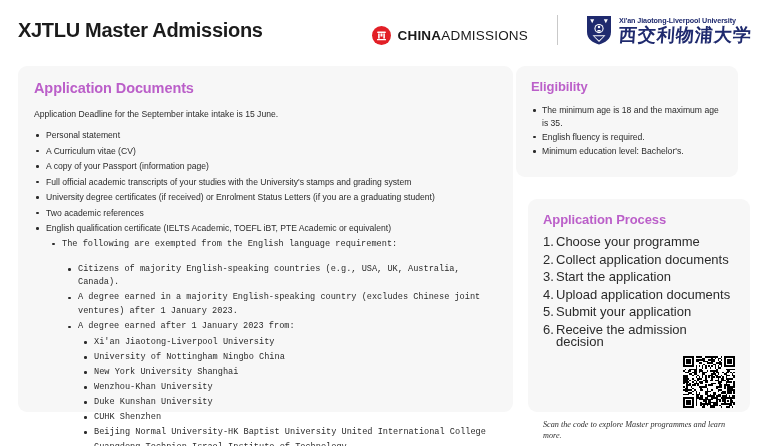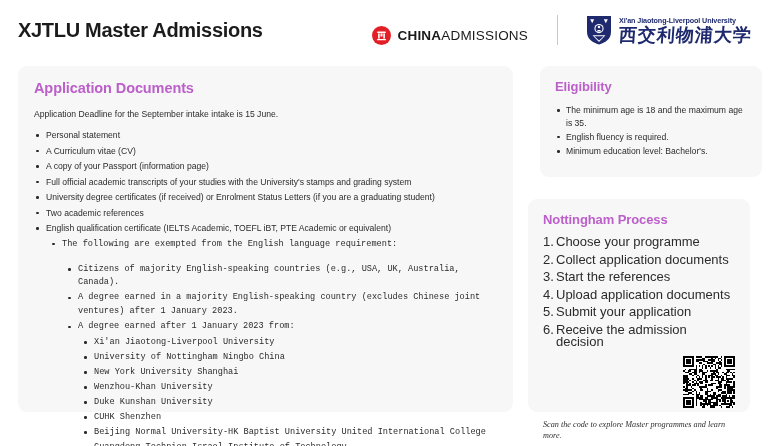--- a/index.html
+++ b/index.html
@@ -155,21 +155,21 @@
     background: #2b2b2b;
   }
   ul.lvl2 { margin-left: 16px; margin-top: 2.3px; font-family: Liberation Mono, monospace; }
   ul.lvl3 { margin-left: 16px; margin-top: 12px; }
   ul.lvl4 { margin-left: 16px; margin-top: 2.3px; }
 
   ul.lvl4 .li { margin-bottom: 1.8px; }
 
   
   #card-eligibility {
-    left: 540px; top: 66px;
+    left: 516px; top: 66px;
     width: 222px; height: 111px;
     padding: 13px 15px 10px 15px;
   }
   #card-eligibility .card-title { font-size: 13px; }
 
   #card-process {
     left: 528px; top: 199px;
     width: 222px; height: 213px;
     padding: 13px 15px 10px 15px;
   }
@@ -317,25 +317,25 @@
   <div class="card" id="card-eligibility">
     <div class="card-title">Eligibility</div>
     <ul class="elig">
       <li class="li">The minimum age is 18 and the maximum age is 35.</li>
       <li class="li">English fluency is required.</li>
       <li class="li">Minimum education level: Bachelor's.</li>
     </ul>
   </div>
 
   <div class="card" id="card-process">
-    <div class="card-title">Nottingham Process</div>
+    <div class="card-title">Application Process</div>
     <ol class="process">
       <li>Choose your programme</li>
       <li>Collect application documents</li>
-      <li>Start the references</li>
+      <li>Start the application</li>
       <li>Upload application documents</li>
       <li>Submit your application</li>
       <li>Receive the admission decision</li>
     </ol>
 
     <div class="qr-block">
       <svg class="qr-img" viewBox="0 0 33 33" shape-rendering="crispEdges" aria-hidden="true">
         <rect width="33" height="33" fill="#ffffff"></rect>
         <g fill="#000000" id="qr-cells">
             <path d="M0 0h1v1h-1zM1 0h1v1h-1zM2 0h1v1h-1zM3 0h1v1h-1zM4 0h1v1h-1zM5 0h1v1h-1zM6 0h1v1h-1zM8 0h1v1h-1zM9 0h1v1h-1zM10 0h1v1h-1zM11 0h1v1h-1zM14 0h1v1h-1zM15 0h1v1h-1zM16 0h1v1h-1zM17 0h1v1h-1zM18 0h1v1h-1zM19 0h1v1h-1zM20 0h1v1h-1zM21 0h1v1h-1zM24 0h1v1h-1zM26 0h1v1h-1zM27 0h1v1h-1zM28 0h1v1h-1zM29 0h1v1h-1zM30 0h1v1h-1zM31 0h1v1h-1zM32 0h1v1h-1zM0 1h1v1h-1zM6 1h1v1h-1zM12 1h1v1h-1zM13 1h1v1h-1zM18 1h1v1h-1zM20 1h1v1h-1zM22 1h1v1h-1zM23 1h1v1h-1zM26 1h1v1h-1zM32 1h1v1h-1zM0 2h1v1h-1zM2 2h1v1h-1zM3 2h1v1h-1zM4 2h1v1h-1zM6 2h1v1h-1zM8 2h1v1h-1zM9 2h1v1h-1zM10 2h1v1h-1zM11 2h1v1h-1zM12 2h1v1h-1zM13 2h1v1h-1zM16 2h1v1h-1zM17 2h1v1h-1zM18 2h1v1h-1zM19 2h1v1h-1zM22 2h1v1h-1zM24 2h1v1h-1zM26 2h1v1h-1zM28 2h1v1h-1zM29 2h1v1h-1zM30 2h1v1h-1zM32 2h1v1h-1zM0 3h1v1h-1zM2 3h1v1h-1zM3 3h1v1h-1zM4 3h1v1h-1zM6 3h1v1h-1zM8 3h1v1h-1zM9 3h1v1h-1zM13 3h1v1h-1zM14 3h1v1h-1zM15 3h1v1h-1zM18 3h1v1h-1zM19 3h1v1h-1zM23 3h1v1h-1zM26 3h1v1h-1zM28 3h1v1h-1zM29 3h1v1h-1zM30 3h1v1h-1zM32 3h1v1h-1zM0 4h1v1h-1zM2 4h1v1h-1zM3 4h1v1h-1zM4 4h1v1h-1zM6 4h1v1h-1zM10 4h1v1h-1zM11 4h1v1h-1zM15 4h1v1h-1zM16 4h1v1h-1zM17 4h1v1h-1zM18 4h1v1h-1zM21 4h1v1h-1zM22 4h1v1h-1zM23 4h1v1h-1zM24 4h1v1h-1zM26 4h1v1h-1zM28 4h1v1h-1zM29 4h1v1h-1zM30 4h1v1h-1zM32 4h1v1h-1zM0 5h1v1h-1zM6 5h1v1h-1zM13 5h1v1h-1zM19 5h1v1h-1zM20 5h1v1h-1zM23 5h1v1h-1zM24 5h1v1h-1zM26 5h1v1h-1zM32 5h1v1h-1zM0 6h1v1h-1zM1 6h1v1h-1zM2 6h1v1h-1zM3 6h1v1h-1zM4 6h1v1h-1zM5 6h1v1h-1zM6 6h1v1h-1zM8 6h1v1h-1zM10 6h1v1h-1zM12 6h1v1h-1zM14 6h1v1h-1zM16 6h1v1h-1zM18 6h1v1h-1zM20 6h1v1h-1zM22 6h1v1h-1zM24 6h1v1h-1zM26 6h1v1h-1zM27 6h1v1h-1zM28 6h1v1h-1zM29 6h1v1h-1zM30 6h1v1h-1zM31 6h1v1h-1zM32 6h1v1h-1zM8 7h1v1h-1zM12 7h1v1h-1zM14 7h1v1h-1zM17 7h1v1h-1zM20 7h1v1h-1zM22 7h1v1h-1zM23 7h1v1h-1zM1 8h1v1h-1zM4 8h1v1h-1zM5 8h1v1h-1zM6 8h1v1h-1zM7 8h1v1h-1zM8 8h1v1h-1zM10 8h1v1h-1zM11 8h1v1h-1zM21 8h1v1h-1zM27 8h1v1h-1zM28 8h1v1h-1zM29 8h1v1h-1zM30 8h1v1h-1zM31 8h1v1h-1zM32 8h1v1h-1zM0 9h1v1h-1zM3 9h1v1h-1zM4 9h1v1h-1zM7 9h1v1h-1zM8 9h1v1h-1zM10 9h1v1h-1zM11 9h1v1h-1zM12 9h1v1h-1zM15 9h1v1h-1zM17 9h1v1h-1zM18 9h1v1h-1zM19 9h1v1h-1zM20 9h1v1h-1zM21 9h1v1h-1zM28 9h1v1h-1zM29 9h1v1h-1zM1 10h1v1h-1zM2 10h1v1h-1zM3 10h1v1h-1zM6 10h1v1h-1zM7 10h1v1h-1zM8 10h1v1h-1zM10 10h1v1h-1zM12 10h1v1h-1zM13 10h1v1h-1zM14 10h1v1h-1zM19 10h1v1h-1zM21 10h1v1h-1zM22 10h1v1h-1zM25 10h1v1h-1zM27 10h1v1h-1zM28 10h1v1h-1zM30 10h1v1h-1zM32 10h1v1h-1zM4 11h1v1h-1zM5 11h1v1h-1zM7 11h1v1h-1zM8 11h1v1h-1zM12 11h1v1h-1zM13 11h1v1h-1zM18 11h1v1h-1zM19 11h1v1h-1zM20 11h1v1h-1zM22 11h1v1h-1zM26 11h1v1h-1zM27 11h1v1h-1zM31 11h1v1h-1zM0 12h1v1h-1zM1 12h1v1h-1zM2 12h1v1h-1zM6 12h1v1h-1zM9 12h1v1h-1zM12 12h1v1h-1zM14 12h1v1h-1zM16 12h1v1h-1zM17 12h1v1h-1zM18 12h1v1h-1zM20 12h1v1h-1zM21 12h1v1h-1zM24 12h1v1h-1zM27 12h1v1h-1zM28 12h1v1h-1zM29 12h1v1h-1zM31 12h1v1h-1zM32 12h1v1h-1zM0 13h1v1h-1zM1 13h1v1h-1zM2 13h1v1h-1zM8 13h1v1h-1zM10 13h1v1h-1zM12 13h1v1h-1zM14 13h1v1h-1zM16 13h1v1h-1zM18 13h1v1h-1zM19 13h1v1h-1zM21 13h1v1h-1zM22 13h1v1h-1zM23 13h1v1h-1zM25 13h1v1h-1zM27 13h1v1h-1zM32 13h1v1h-1zM0 14h1v1h-1zM1 14h1v1h-1zM2 14h1v1h-1zM3 14h1v1h-1zM6 14h1v1h-1zM9 14h1v1h-1zM10 14h1v1h-1zM11 14h1v1h-1zM14 14h1v1h-1zM18 14h1v1h-1zM22 14h1v1h-1zM24 14h1v1h-1zM25 14h1v1h-1zM27 14h1v1h-1zM28 14h1v1h-1zM29 14h1v1h-1zM30 14h1v1h-1zM31 14h1v1h-1zM0 15h1v1h-1zM1 15h1v1h-1zM2 15h1v1h-1zM4 15h1v1h-1zM7 15h1v1h-1zM9 15h1v1h-1zM13 15h1v1h-1zM14 15h1v1h-1zM15 15h1v1h-1zM17 15h1v1h-1zM18 15h1v1h-1zM20 15h1v1h-1zM21 15h1v1h-1zM22 15h1v1h-1zM24 15h1v1h-1zM25 15h1v1h-1zM26 15h1v1h-1zM28 15h1v1h-1zM0 16h1v1h-1zM1 16h1v1h-1zM2 16h1v1h-1zM3 16h1v1h-1zM6 16h1v1h-1zM8 16h1v1h-1zM10 16h1v1h-1zM11 16h1v1h-1zM12 16h1v1h-1zM14 16h1v1h-1zM15 16h1v1h-1zM22 16h1v1h-1zM23 16h1v1h-1zM24 16h1v1h-1zM27 16h1v1h-1zM28 16h1v1h-1zM29 16h1v1h-1zM30 16h1v1h-1zM32 16h1v1h-1zM0 17h1v1h-1zM2 17h1v1h-1zM4 17h1v1h-1zM7 17h1v1h-1zM8 17h1v1h-1zM9 17h1v1h-1zM11 17h1v1h-1zM12 17h1v1h-1zM18 17h1v1h-1zM19 17h1v1h-1zM20 17h1v1h-1zM22 17h1v1h-1zM23 17h1v1h-1zM27 17h1v1h-1zM32 17h1v1h-1zM2 18h1v1h-1zM3 18h1v1h-1zM4 18h1v1h-1zM6 18h1v1h-1zM7 18h1v1h-1zM9 18h1v1h-1zM14 18h1v1h-1zM16 18h1v1h-1zM17 18h1v1h-1zM18 18h1v1h-1zM23 18h1v1h-1zM24 18h1v1h-1zM26 18h1v1h-1zM27 18h1v1h-1zM28 18h1v1h-1zM29 18h1v1h-1zM32 18h1v1h-1zM0 19h1v1h-1zM2 19h1v1h-1zM5 19h1v1h-1zM10 19h1v1h-1zM11 19h1v1h-1zM12 19h1v1h-1zM13 19h1v1h-1zM14 19h1v1h-1zM21 19h1v1h-1zM22 19h1v1h-1zM23 19h1v1h-1zM24 19h1v1h-1zM26 19h1v1h-1zM28 19h1v1h-1zM29 19h1v1h-1zM30 19h1v1h-1zM31 19h1v1h-1zM32 19h1v1h-1zM1 20h1v1h-1zM2 20h1v1h-1zM6 20h1v1h-1zM11 20h1v1h-1zM15 20h1v1h-1zM21 20h1v1h-1zM26 20h1v1h-1zM28 20h1v1h-1zM29 20h1v1h-1zM30 20h1v1h-1zM31 20h1v1h-1zM0 21h1v1h-1zM1 21h1v1h-1zM2 21h1v1h-1zM3 21h1v1h-1zM4 21h1v1h-1zM5 21h1v1h-1zM7 21h1v1h-1zM11 21h1v1h-1zM12 21h1v1h-1zM15 21h1v1h-1zM18 21h1v1h-1zM22 21h1v1h-1zM23 21h1v1h-1zM24 21h1v1h-1zM28 21h1v1h-1zM29 21h1v1h-1zM30 21h1v1h-1zM31 21h1v1h-1zM32 21h1v1h-1zM1 22h1v1h-1zM2 22h1v1h-1zM6 22h1v1h-1zM8 22h1v1h-1zM14 22h1v1h-1zM15 22h1v1h-1zM16 22h1v1h-1zM17 22h1v1h-1zM22 22h1v1h-1zM25 22h1v1h-1zM26 22h1v1h-1zM28 22h1v1h-1zM29 22h1v1h-1zM30 22h1v1h-1zM32 22h1v1h-1zM3 23h1v1h-1zM4 23h1v1h-1zM5 23h1v1h-1zM8 23h1v1h-1zM10 23h1v1h-1zM14 23h1v1h-1zM15 23h1v1h-1zM19 23h1v1h-1zM20 23h1v1h-1zM24 23h1v1h-1zM25 23h1v1h-1zM26 23h1v1h-1zM28 23h1v1h-1zM29 23h1v1h-1zM30 23h1v1h-1zM32 23h1v1h-1zM0 24h1v1h-1zM1 24h1v1h-1zM2 24h1v1h-1zM3 24h1v1h-1zM6 24h1v1h-1zM8 24h1v1h-1zM9 24h1v1h-1zM10 24h1v1h-1zM14 24h1v1h-1zM15 24h1v1h-1zM17 24h1v1h-1zM19 24h1v1h-1zM20 24h1v1h-1zM22 24h1v1h-1zM23 24h1v1h-1zM27 24h1v1h-1zM8 25h1v1h-1zM9 25h1v1h-1zM11 25h1v1h-1zM12 25h1v1h-1zM15 25h1v1h-1zM16 25h1v1h-1zM17 25h1v1h-1zM18 25h1v1h-1zM19 25h1v1h-1zM21 25h1v1h-1zM22 25h1v1h-1zM23 25h1v1h-1zM25 25h1v1h-1zM26 25h1v1h-1zM27 25h1v1h-1zM29 25h1v1h-1zM31 25h1v1h-1zM32 25h1v1h-1zM0 26h1v1h-1zM1 26h1v1h-1zM2 26h1v1h-1zM3 26h1v1h-1zM4 26h1v1h-1zM5 26h1v1h-1zM6 26h1v1h-1zM8 26h1v1h-1zM9 26h1v1h-1zM10 26h1v1h-1zM11 26h1v1h-1zM12 26h1v1h-1zM14 26h1v1h-1zM15 26h1v1h-1zM18 26h1v1h-1zM19 26h1v1h-1zM20 26h1v1h-1zM21 26h1v1h-1zM24 26h1v1h-1zM25 26h1v1h-1zM26 26h1v1h-1zM27 26h1v1h-1zM28 26h1v1h-1zM29 26h1v1h-1zM30 26h1v1h-1zM31 26h1v1h-1zM32 26h1v1h-1zM0 27h1v1h-1zM6 27h1v1h-1zM8 27h1v1h-1zM10 27h1v1h-1zM11 27h1v1h-1zM12 27h1v1h-1zM13 27h1v1h-1zM14 27h1v1h-1zM15 27h1v1h-1zM16 27h1v1h-1zM17 27h1v1h-1zM18 27h1v1h-1zM21 27h1v1h-1zM22 27h1v1h-1zM23 27h1v1h-1zM25 27h1v1h-1zM26 27h1v1h-1zM30 27h1v1h-1zM0 28h1v1h-1zM2 28h1v1h-1zM3 28h1v1h-1zM4 28h1v1h-1zM6 28h1v1h-1zM8 28h1v1h-1zM13 28h1v1h-1zM14 28h1v1h-1zM16 28h1v1h-1zM17 28h1v1h-1zM21 28h1v1h-1zM23 28h1v1h-1zM25 28h1v1h-1zM26 28h1v1h-1zM28 28h1v1h-1zM30 28h1v1h-1zM31 28h1v1h-1zM0 29h1v1h-1zM2 29h1v1h-1zM3 29h1v1h-1zM4 29h1v1h-1zM6 29h1v1h-1zM8 29h1v1h-1zM11 29h1v1h-1zM14 29h1v1h-1zM16 29h1v1h-1zM17 29h1v1h-1zM18 29h1v1h-1zM19 29h1v1h-1zM20 29h1v1h-1zM21 29h1v1h-1zM26 29h1v1h-1zM30 29h1v1h-1zM31 29h1v1h-1zM32 29h1v1h-1zM0 30h1v1h-1zM2 30h1v1h-1zM3 30h1v1h-1zM4 30h1v1h-1zM6 30h1v1h-1zM8 30h1v1h-1zM11 30h1v1h-1zM12 30h1v1h-1zM13 30h1v1h-1zM14 30h1v1h-1zM15 30h1v1h-1zM16 30h1v1h-1zM17 30h1v1h-1zM19 30h1v1h-1zM20 30h1v1h-1zM21 30h1v1h-1zM24 30h1v1h-1zM25 30h1v1h-1zM26 30h1v1h-1zM27 30h1v1h-1zM28 30h1v1h-1zM29 30h1v1h-1zM30 30h1v1h-1zM32 30h1v1h-1zM0 31h1v1h-1zM6 31h1v1h-1zM8 31h1v1h-1zM11 31h1v1h-1zM13 31h1v1h-1zM15 31h1v1h-1zM17 31h1v1h-1zM18 31h1v1h-1zM19 31h1v1h-1zM20 31h1v1h-1zM21 31h1v1h-1zM23 31h1v1h-1zM29 31h1v1h-1zM30 31h1v1h-1zM0 32h1v1h-1zM1 32h1v1h-1zM2 32h1v1h-1zM3 32h1v1h-1zM4 32h1v1h-1zM5 32h1v1h-1zM6 32h1v1h-1zM12 32h1v1h-1zM13 32h1v1h-1zM17 32h1v1h-1zM18 32h1v1h-1zM19 32h1v1h-1zM24 32h1v1h-1zM27 32h1v1h-1zM28 32h1v1h-1zM29 32h1v1h-1zM31 32h1v1h-1z" fill="#000000"></path>

